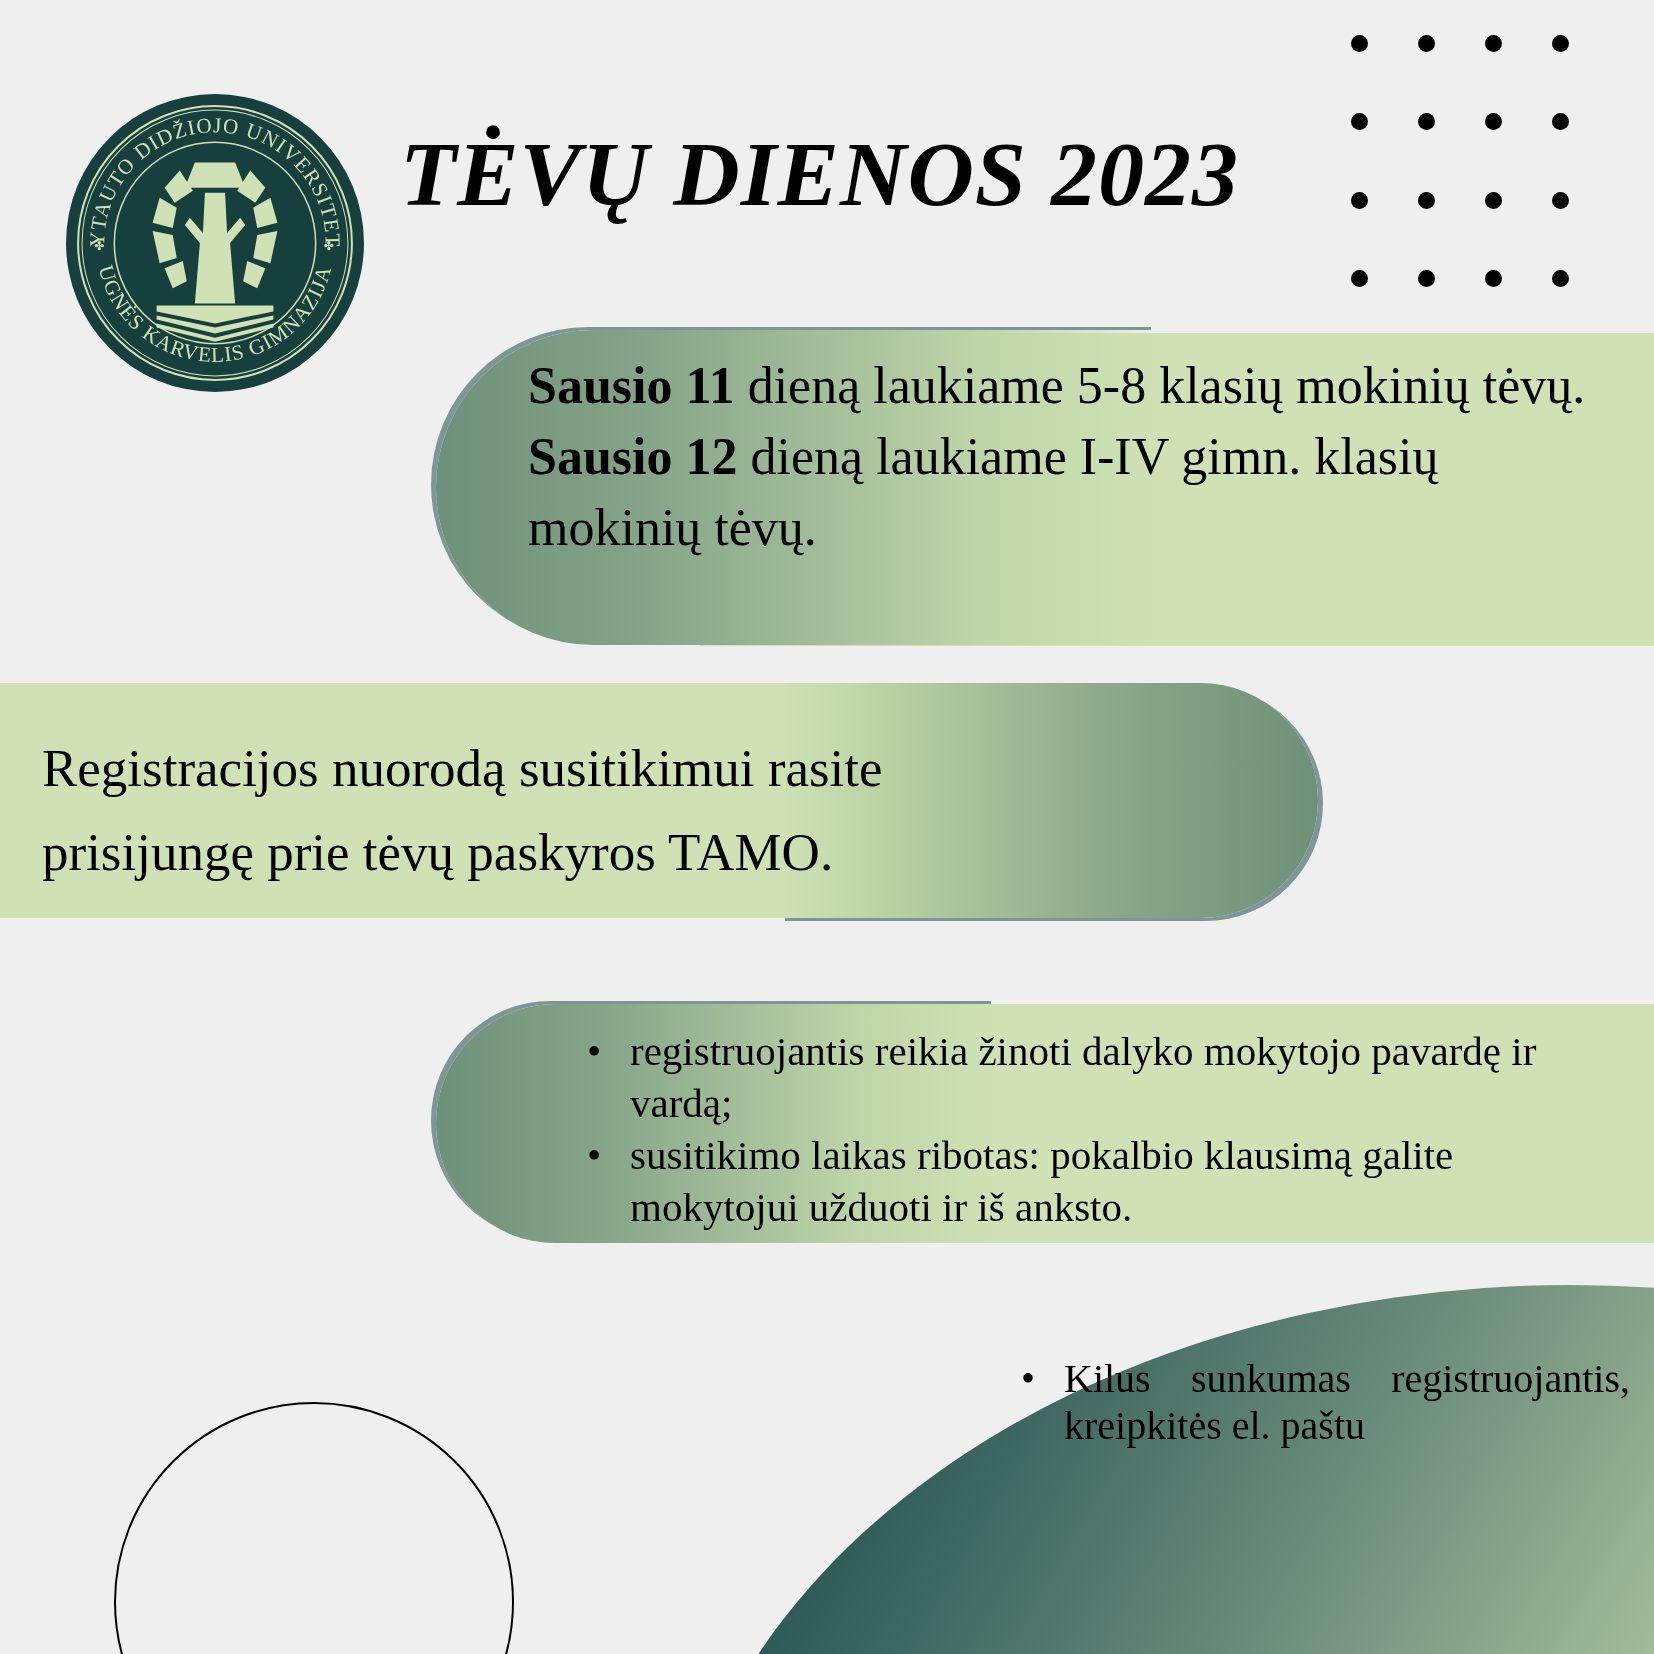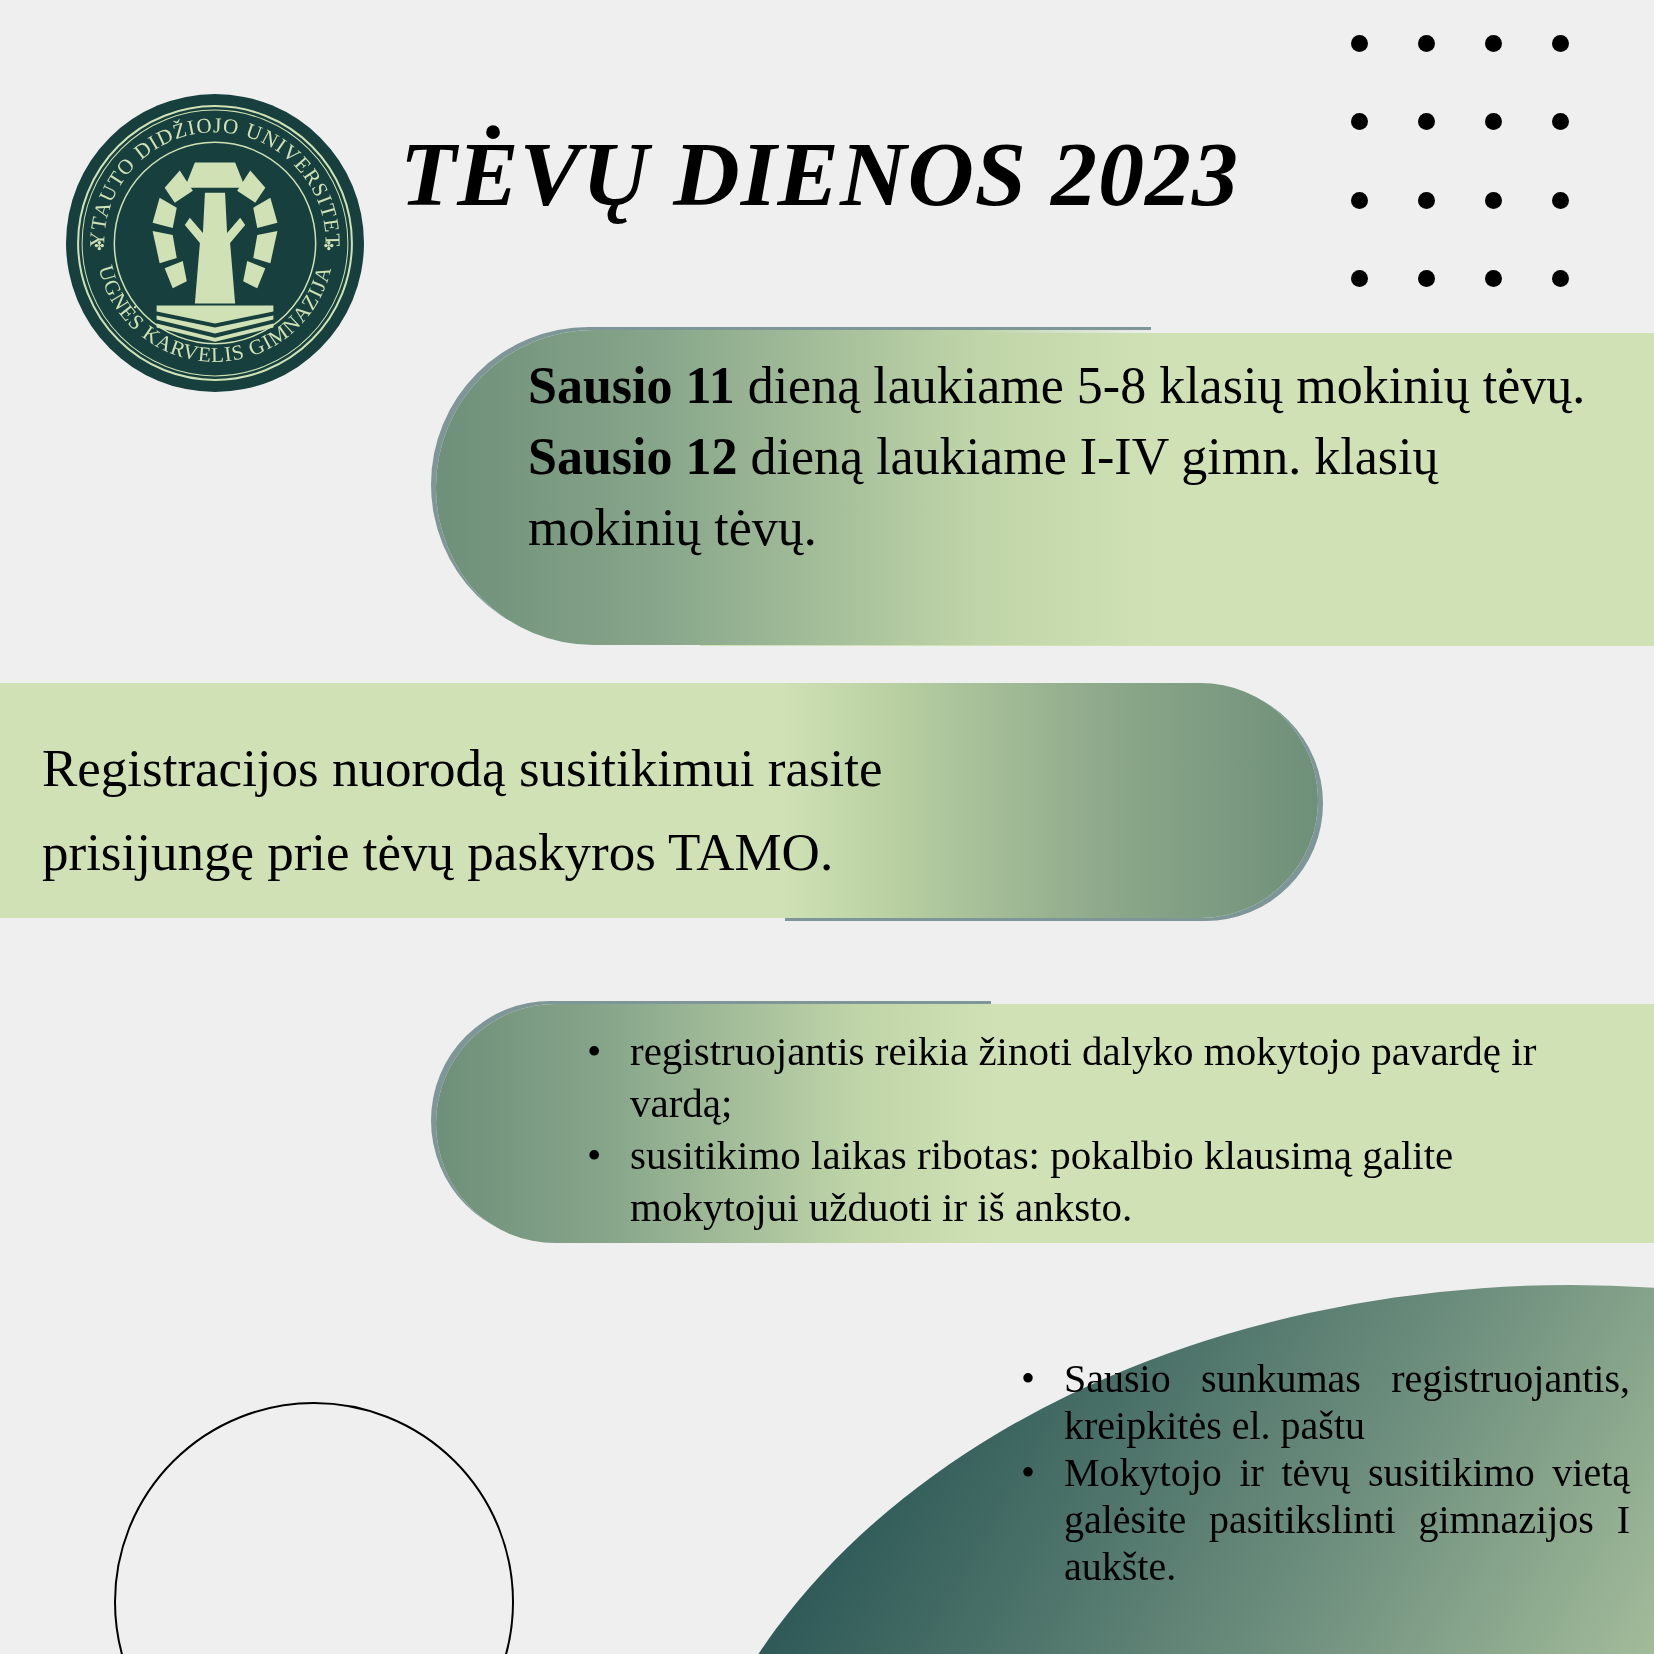--- a/index.html
+++ b/index.html
@@ -126,16 +126,15 @@
 <ul class="list3">
   <li>registruojantis reikia žinoti dalyko mokytojo pavardę ir vardą;</li>
   <li>susitikimo laikas ribotas: pokalbio klausimą galite mokytojui užduoti ir iš anksto.</li>
 </ul>
 
 <div class="abs outline-circle"></div>
 
 <div class="arc"></div>
 <ul class="list4">
   <li>
-    <span>Sausio sunkumas registruojantis, kreipkitės el. paštu</span><br>
+    <span>Kilus sunkumas registruojantis, kreipkitės el. paštu</span><br>
   </li>
-  <li>Mokytojo ir tėvų susitikimo vietą galėsite pasitikslinti gimnazijos I aukšte.</li>
 </ul>
 
 </body></html>

